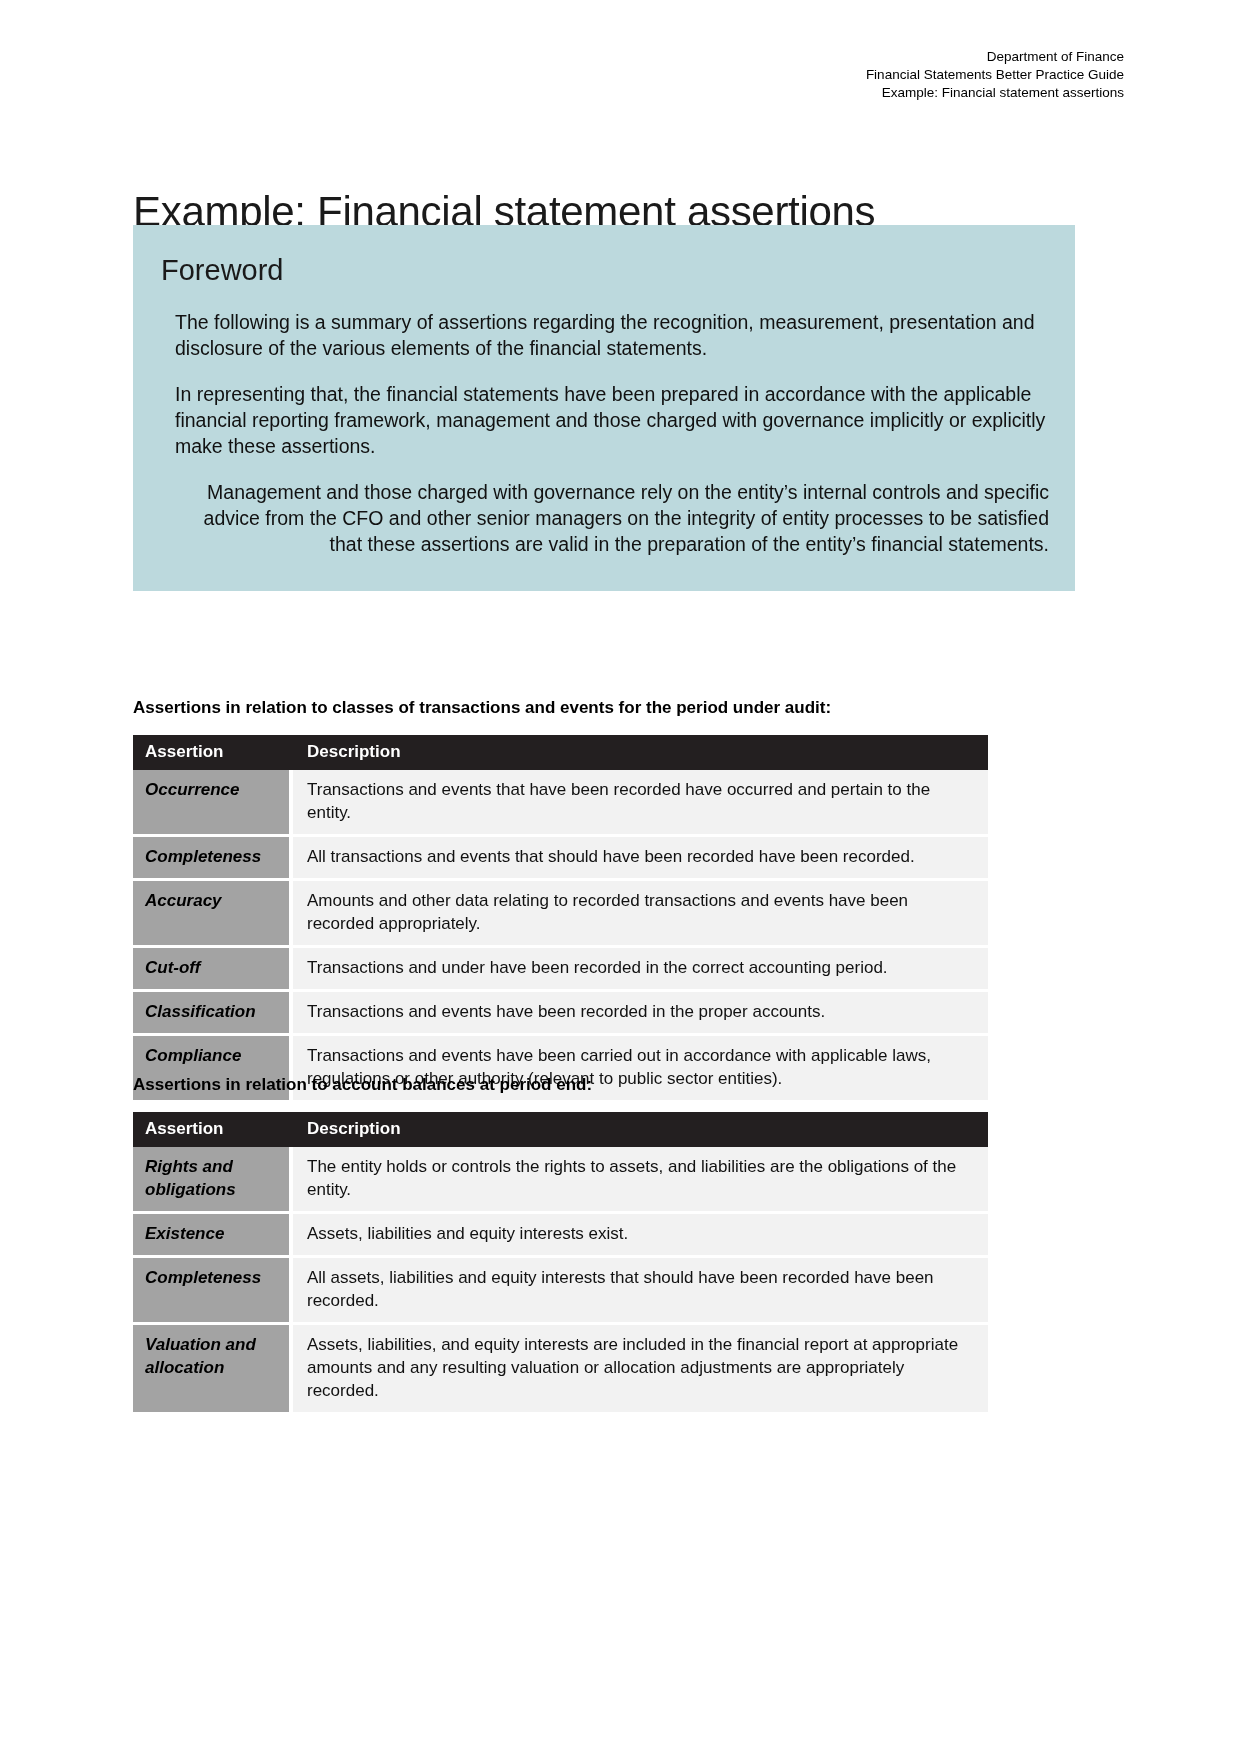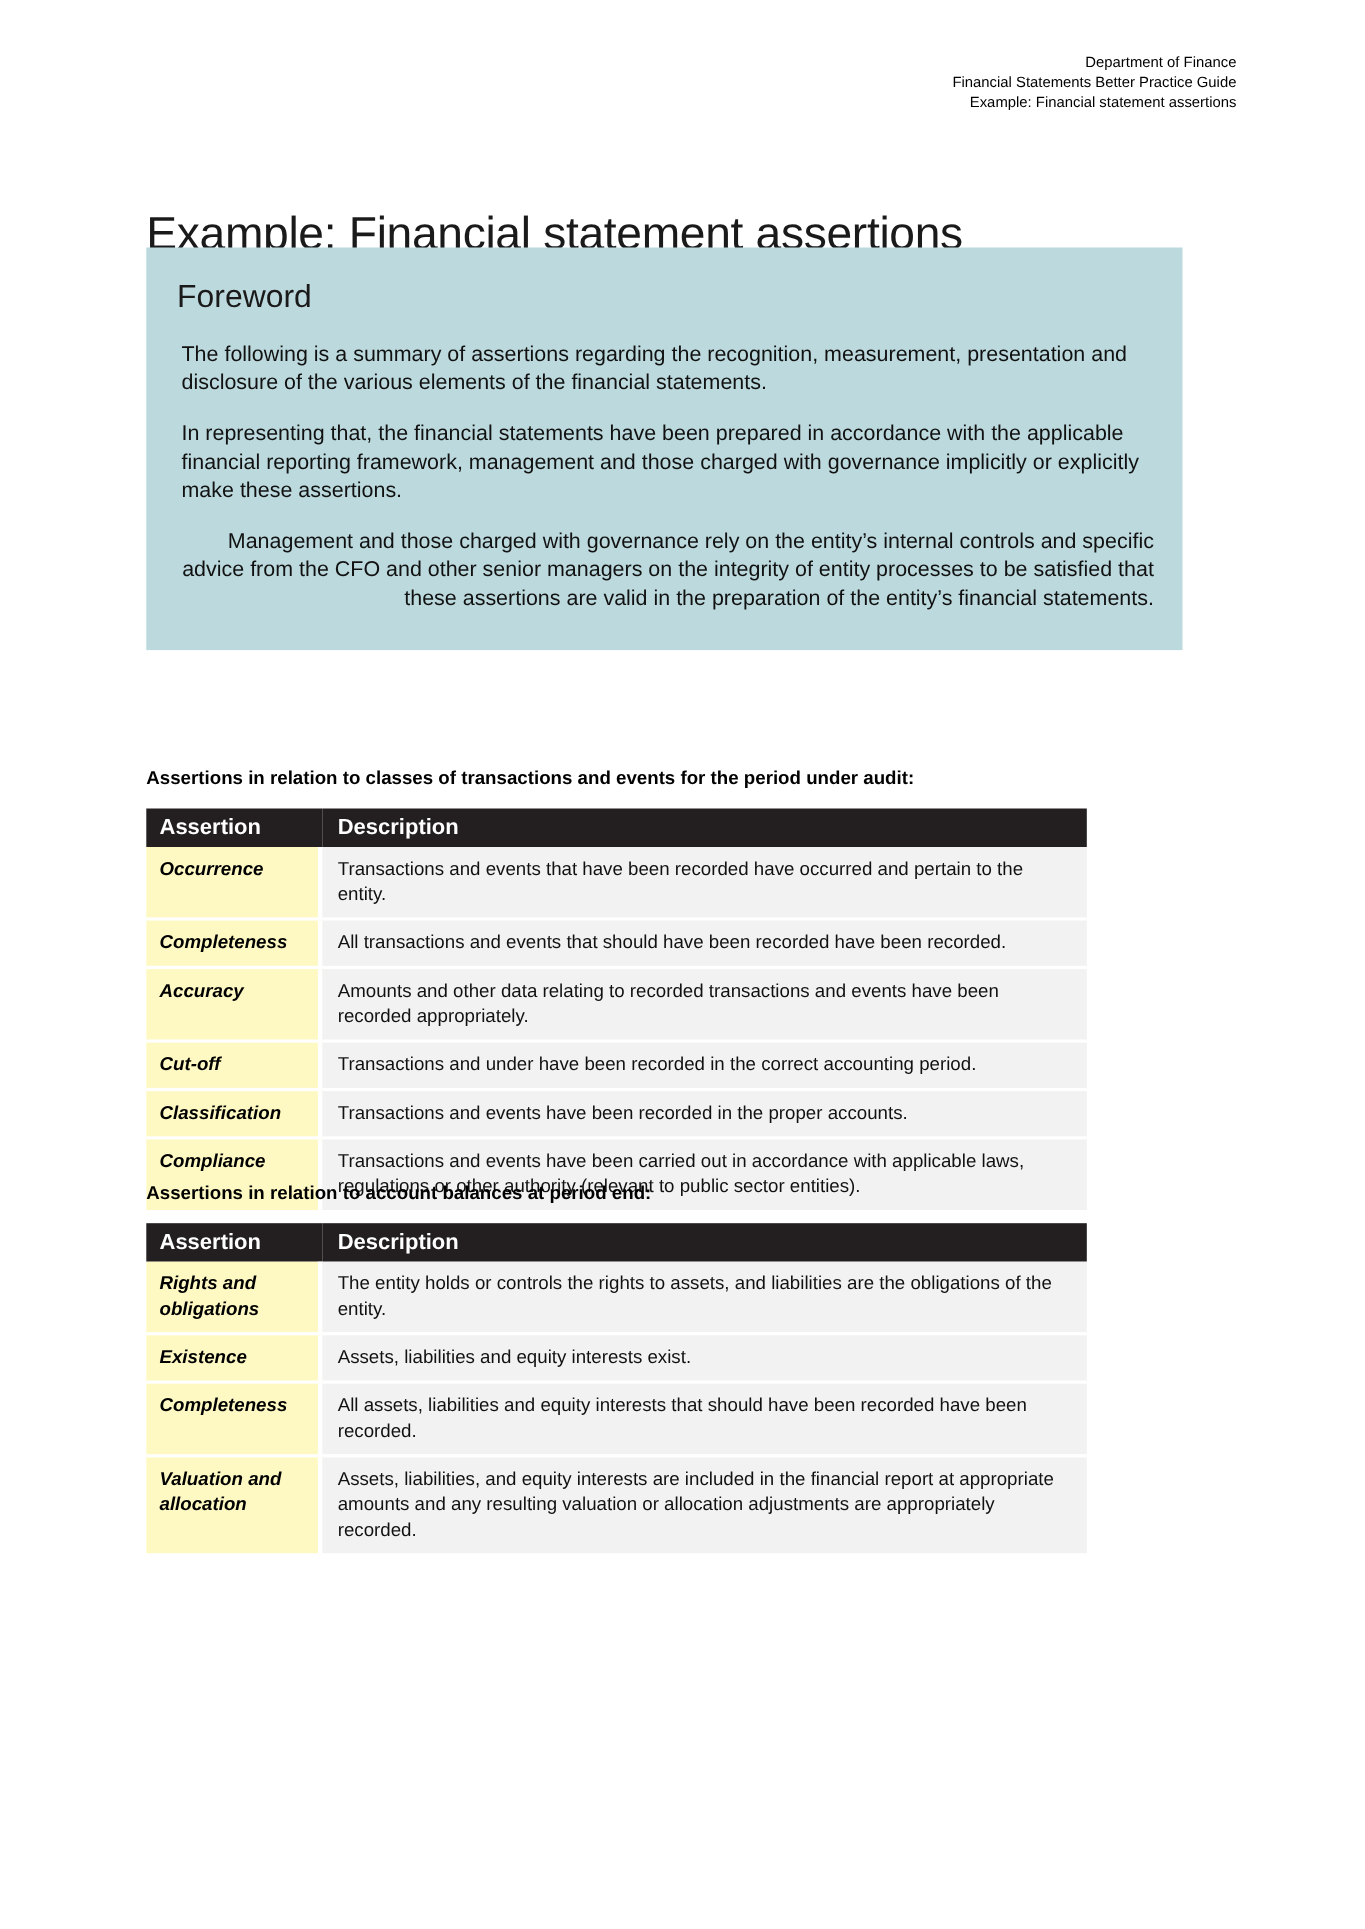--- a/index.html
+++ b/index.html
@@ -56,21 +56,21 @@
     padding: 26px 26px 30px 26px;
   }
   .foreword-title {
     font-size: 29px;
     font-weight: 400;
     color: #1a1a1a;
     margin: 4px 0 22px 2px;
     line-height: 1.1;
   }
   .foreword p {
-    margin: 0 0 20px 6px;
+    margin: 0 0 20px 16px;
     font-size: 19.5px;
     line-height: 26px;
     color: #111;
   }
   .foreword p:last-child { margin-bottom: 4px; text-align: right; }
 
   
   .section-heading {
     position: absolute;
     left: 133px;
@@ -93,39 +93,39 @@
   }
   #table-transactions { top: 735px; }
   #table-balances { top: 1112px; }
 
   .assertion-table col.col-assertion { width: 160px; }
   .assertion-table col.col-description { width: 695px; }
 
   .assertion-table thead th {
     background: #231f20;
     color: #ffffff;
-    font-size: 20px;
+    font-size: 17px;
     font-weight: bold;
     text-align: left;
     padding: 7px 10px 8px 12px;
     vertical-align: middle;
     line-height: 20px;
   }
   .assertion-table thead th.th-description { padding-left: 14px; }
 
   .assertion-table tbody td {
     font-size: 17px;
     line-height: 23px;
     vertical-align: top;
     border-bottom: 3px solid #ffffff;
   }
   .assertion-table tbody tr:last-child td { border-bottom: none; }
 
   .assertion-table td.cell-assertion {
-    background: #fef9c3;
+    background: #a3a3a3;
     font-weight: bold;
     font-style: italic;
     padding: 8px 8px 10px 12px;
     color: #000;
     border-right: 4px solid #ffffff;
   }
   .assertion-table td.cell-description {
     background: #f2f2f2;
     padding: 8px 14px 10px 14px;
     color: #111;

